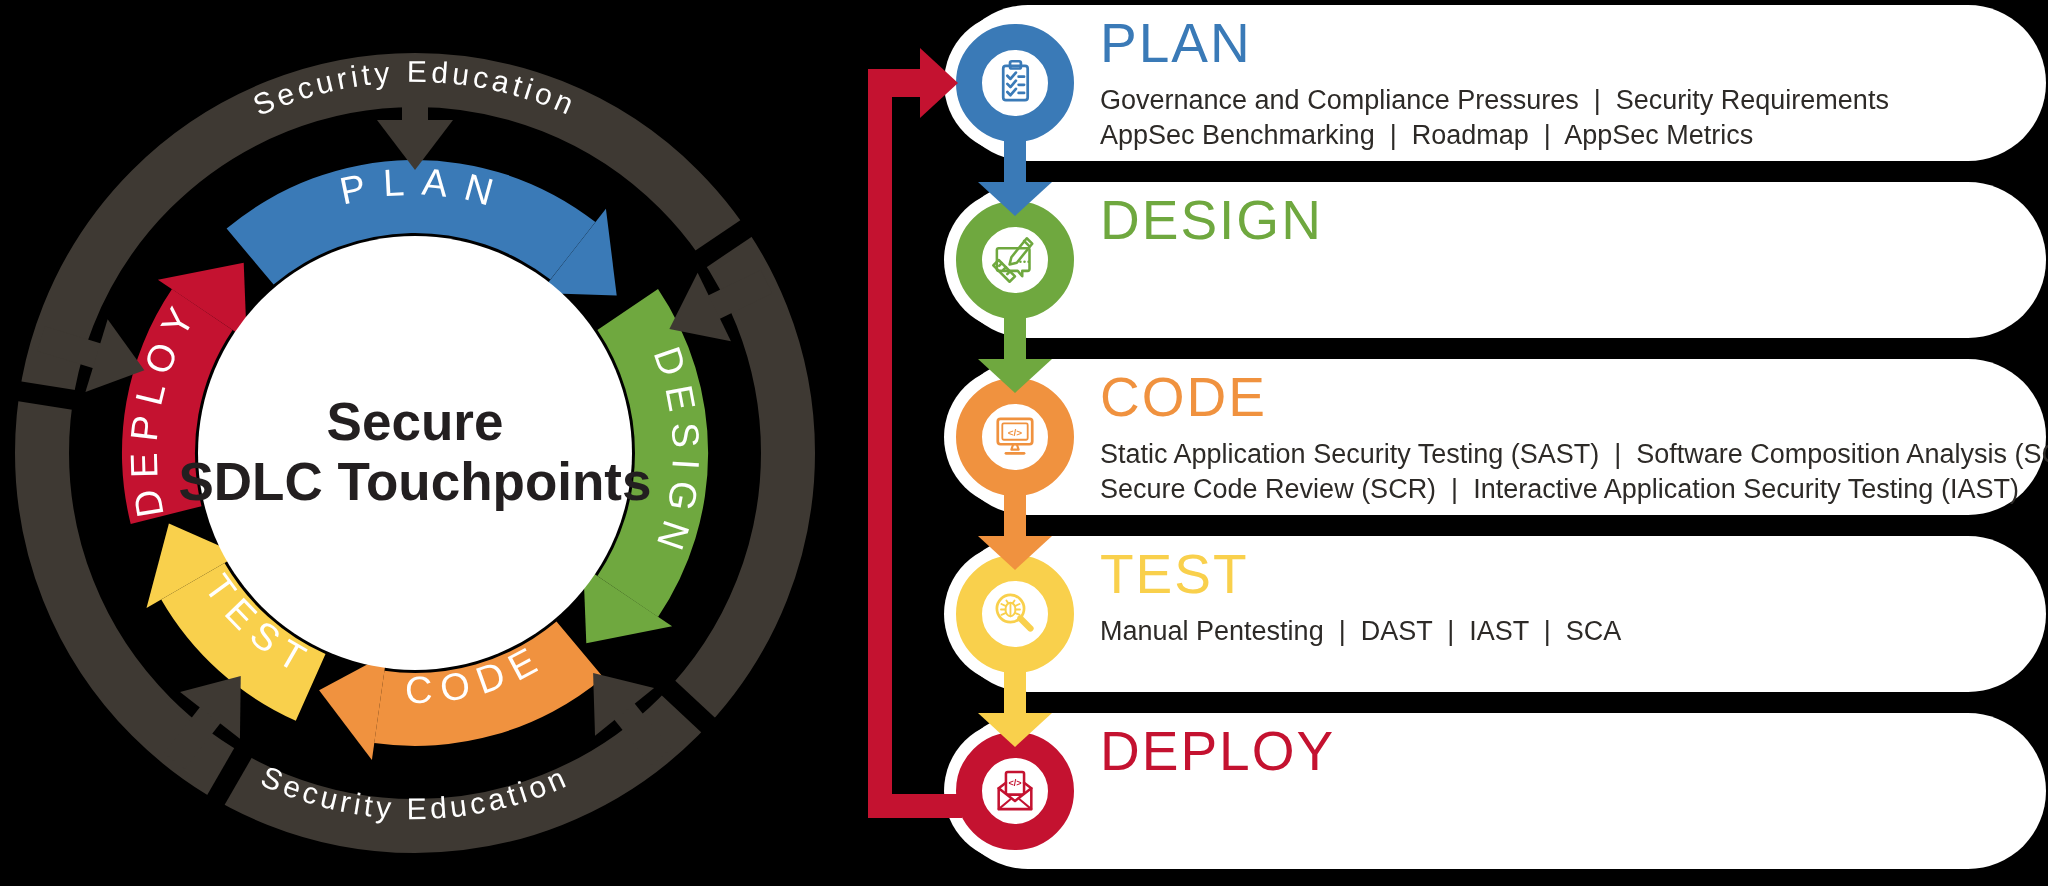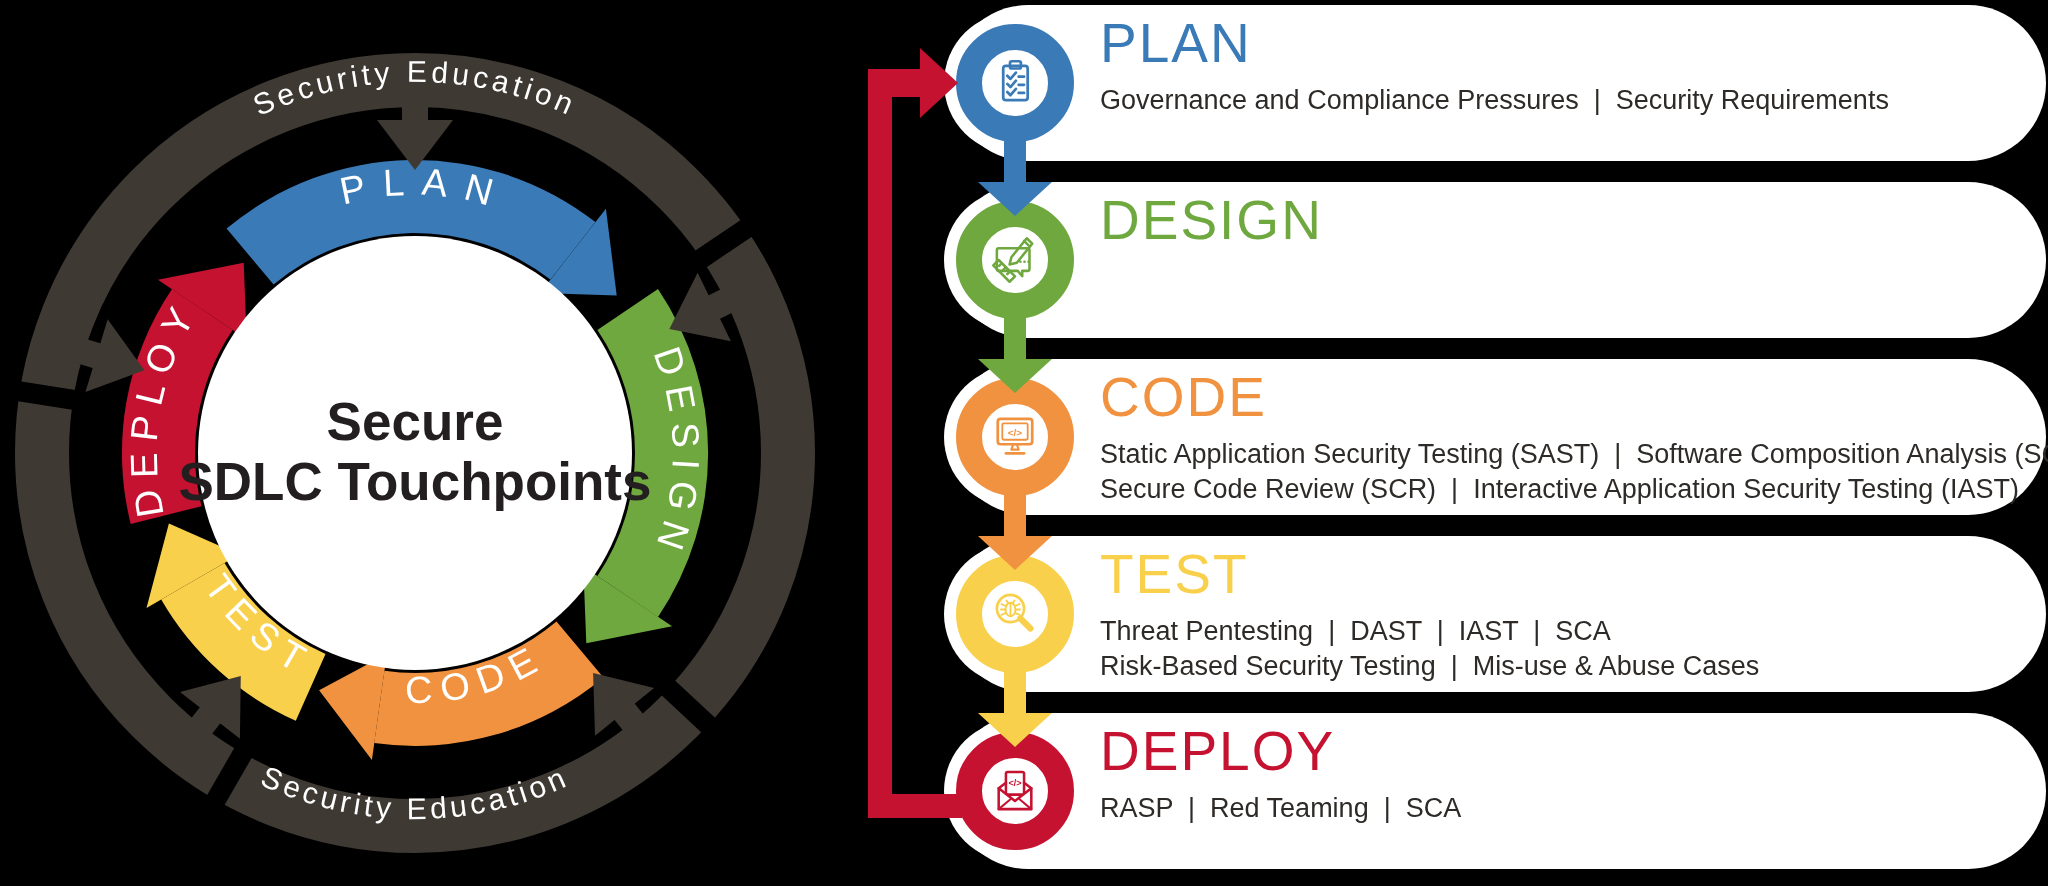--- a/index.html
+++ b/index.html
@@ -131,20 +131,21 @@
     <text class="se-label">
       <textPath href="#p-se-bot" xlink:href="#p-se-bot" startOffset="50%" text-anchor="middle">Security Education</textPath>
     </text>
   </svg>
 
   <div class="pill" style="top:5px">
     <div class="row-text">
       <div class="row-title c-plan">PLAN</div>
       <div class="row-lines">
         <div class="row-line">Governance and Compliance Pressures  |  Security Requirements</div>
+        <div class="row-line">AppSec Benchmarking  |  Roadmap  |  AppSec Metrics</div>
       </div>
     </div>
   </div>
 
   <div class="pill" style="top:182px">
     <div class="row-text">
       <div class="row-title c-design">DESIGN</div>
     </div>
   </div>
 
@@ -155,31 +156,29 @@
         <div class="row-line">Static Application Security Testing (SAST)  |  Software Composition Analysis (SCA)</div>
         <div class="row-line">Secure Code Review (SCR)  |  Interactive Application Security Testing (IAST)</div>
       </div>
     </div>
   </div>
 
   <div class="pill" style="top:536px">
     <div class="row-text">
       <div class="row-title c-test">TEST</div>
       <div class="row-lines">
-        <div class="row-line">Threat Pentesting  |  DAST  |  IAST  |  SCA</div>
-        <div class="row-line">Risk-Based Security Testing  |  Mis-use &amp; Abuse Cases</div>
+        <div class="row-line">Manual Pentesting  |  DAST  |  IAST  |  SCA</div>
       </div>
     </div>
   </div>
 
   <div class="pill" style="top:713px">
     <div class="row-text">
       <div class="row-title c-deploy">DEPLOY</div>
       <div class="row-lines">
-        <div class="row-line">RASP  |  Red Teaming  |  SCA</div>
       </div>
     </div>
   </div>
 
   <div class="badge c-plan" style="top:12px">
     <div class="ring b-plan"></div>
     <svg class="ic" viewBox="0 0 64 64" fill="none" stroke="currentColor" stroke-width="3" stroke-linecap="round" stroke-linejoin="round">
       <rect x="19" y="13" width="27" height="38" rx="3"></rect>
       <rect x="26.5" y="8" width="12" height="8" rx="2"></rect>
       <path d="M23.5 24 l3.5 3.5 6 -7"></path>

